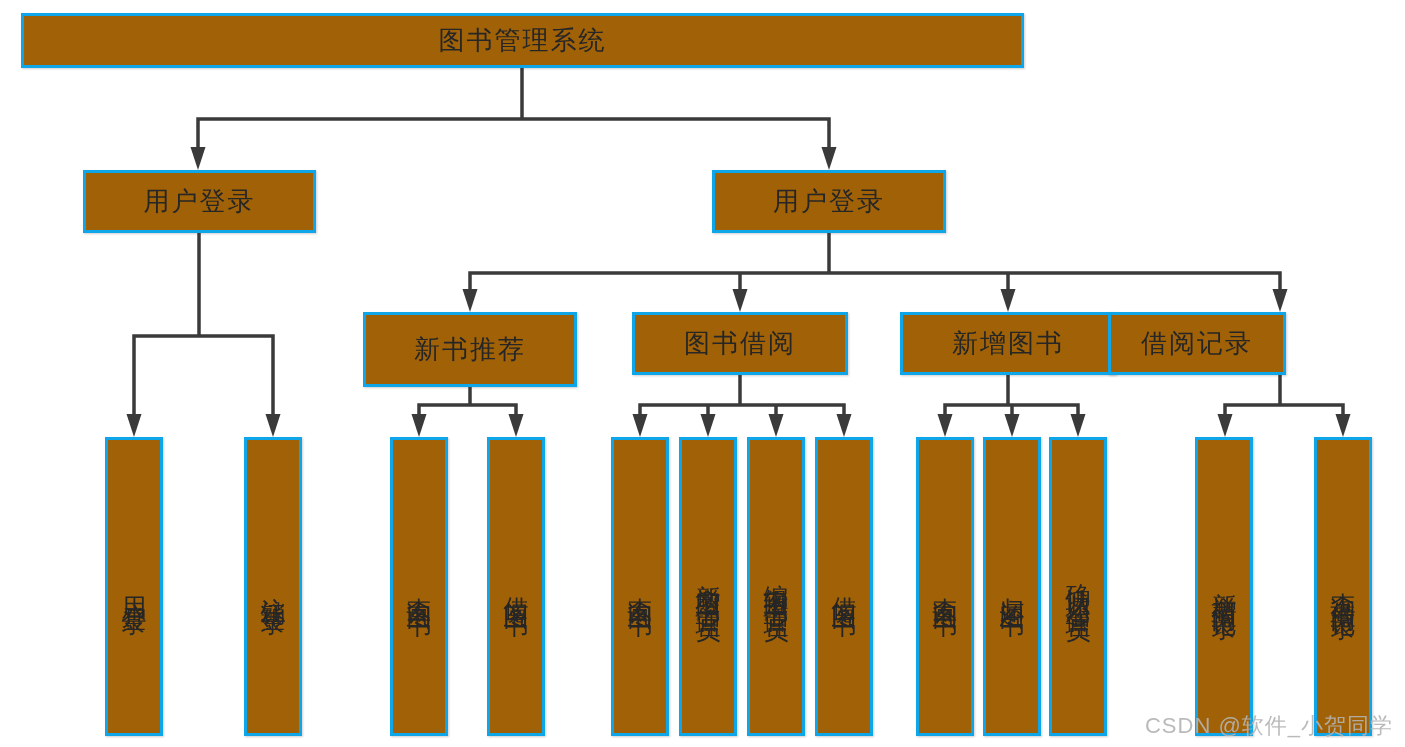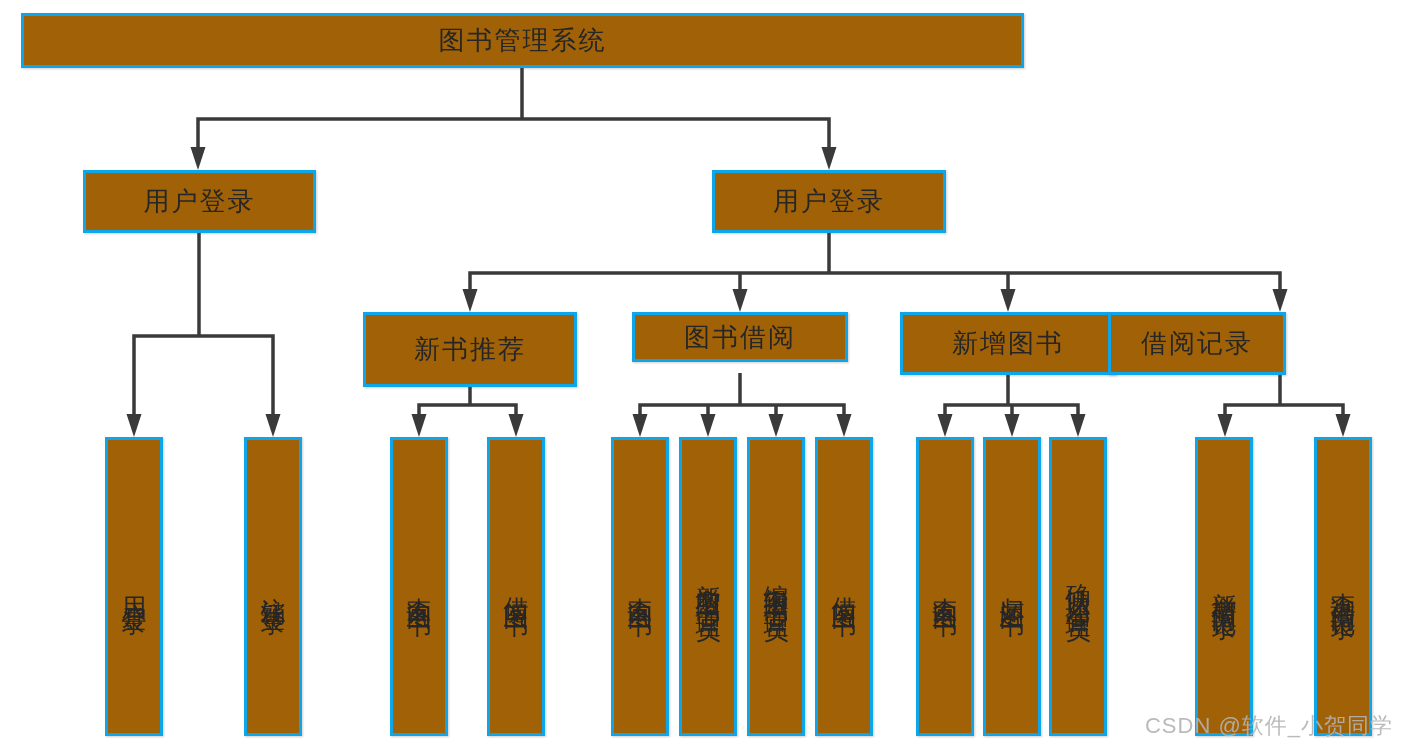--- a/index.html
+++ b/index.html
@@ -120,21 +120,21 @@
   <div class="node" style="left:83px;top:170px;width:233px;height:63px">
     <span class="lbl">用户登录</span>
   </div>
   <div class="node" style="left:712px;top:170px;width:234px;height:63px">
     <span class="lbl">用户登录</span>
   </div>
 
   <div class="node" style="left:363px;top:312px;width:214px;height:75px">
     <span class="lbl">新书推荐</span>
   </div>
-  <div class="node" style="left:632px;top:312px;width:216px;height:50px">
+  <div class="node" style="left:632px;top:312px;width:216px;height:63px">
     <span class="lbl">图书借阅</span>
   </div>
   <div class="node" style="left:900px;top:312px;width:216px;height:63px">
     <span class="lbl">新增图书</span>
   </div>
   <div class="node" style="left:1108px;top:312px;width:178px;height:63px">
     <span class="lbl">借阅记录</span>
   </div>
 
   <div class="node vnode" style="left:105px;top:437px;width:58px;height:299px">

